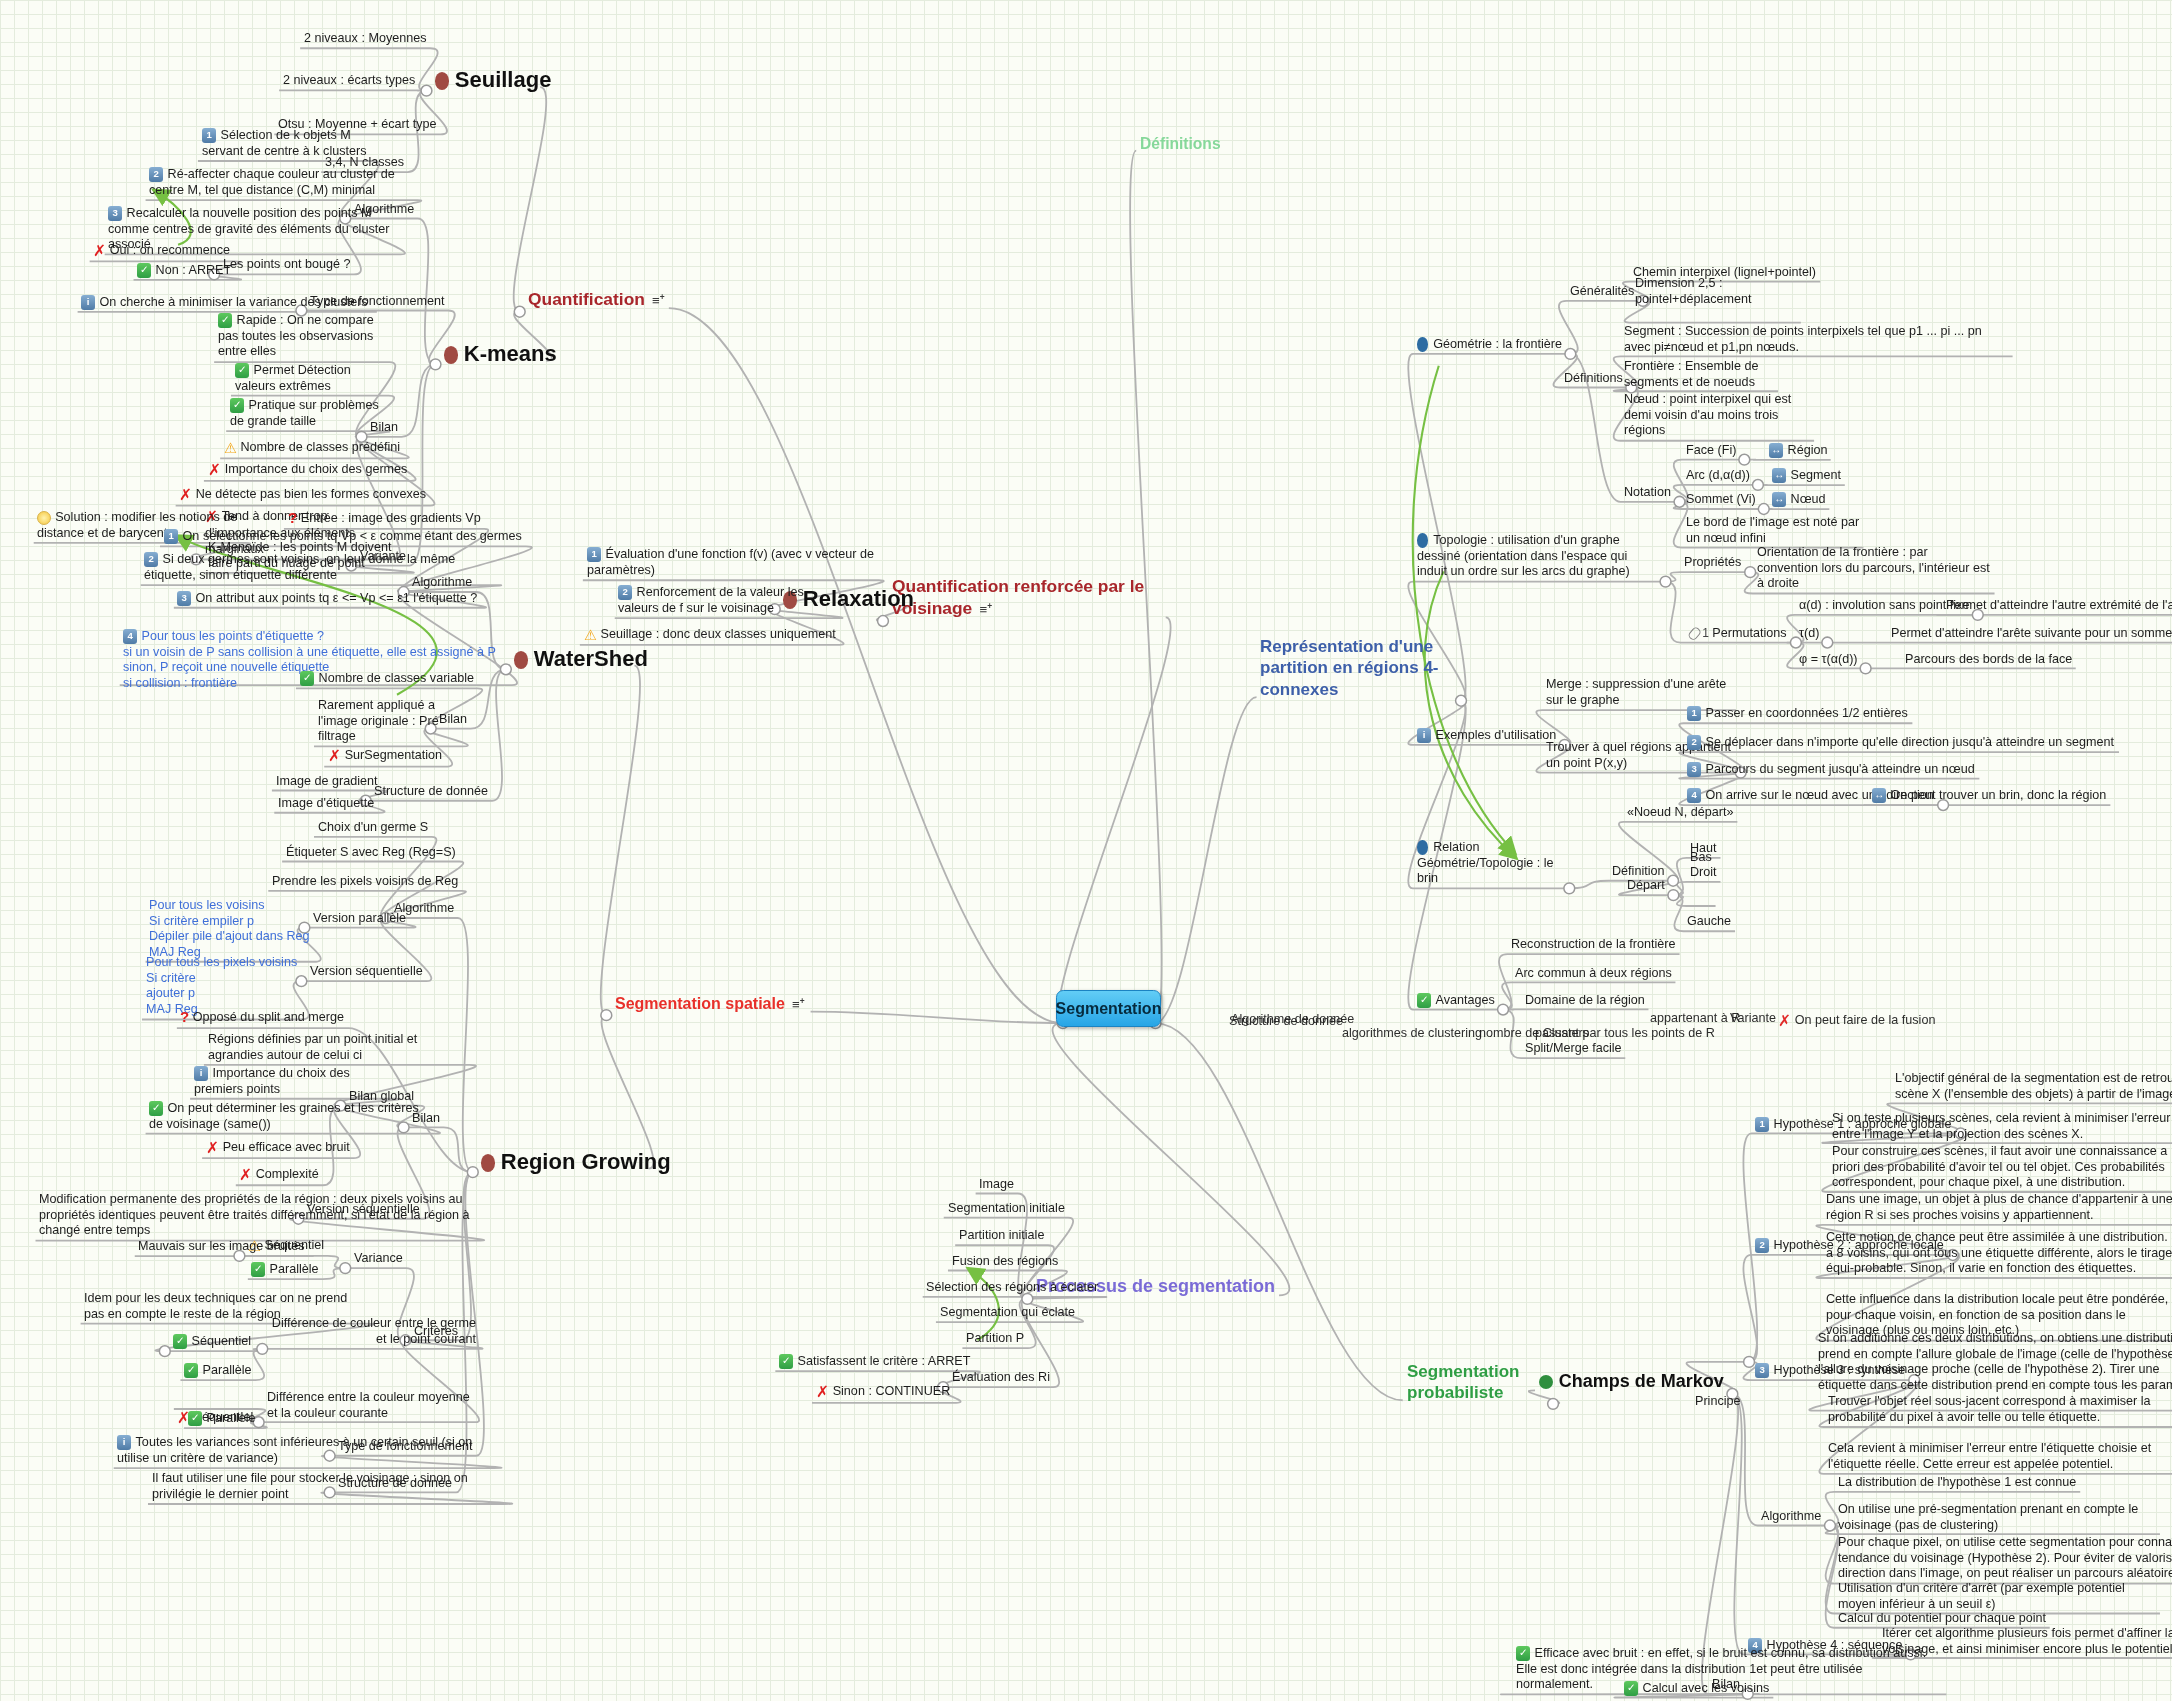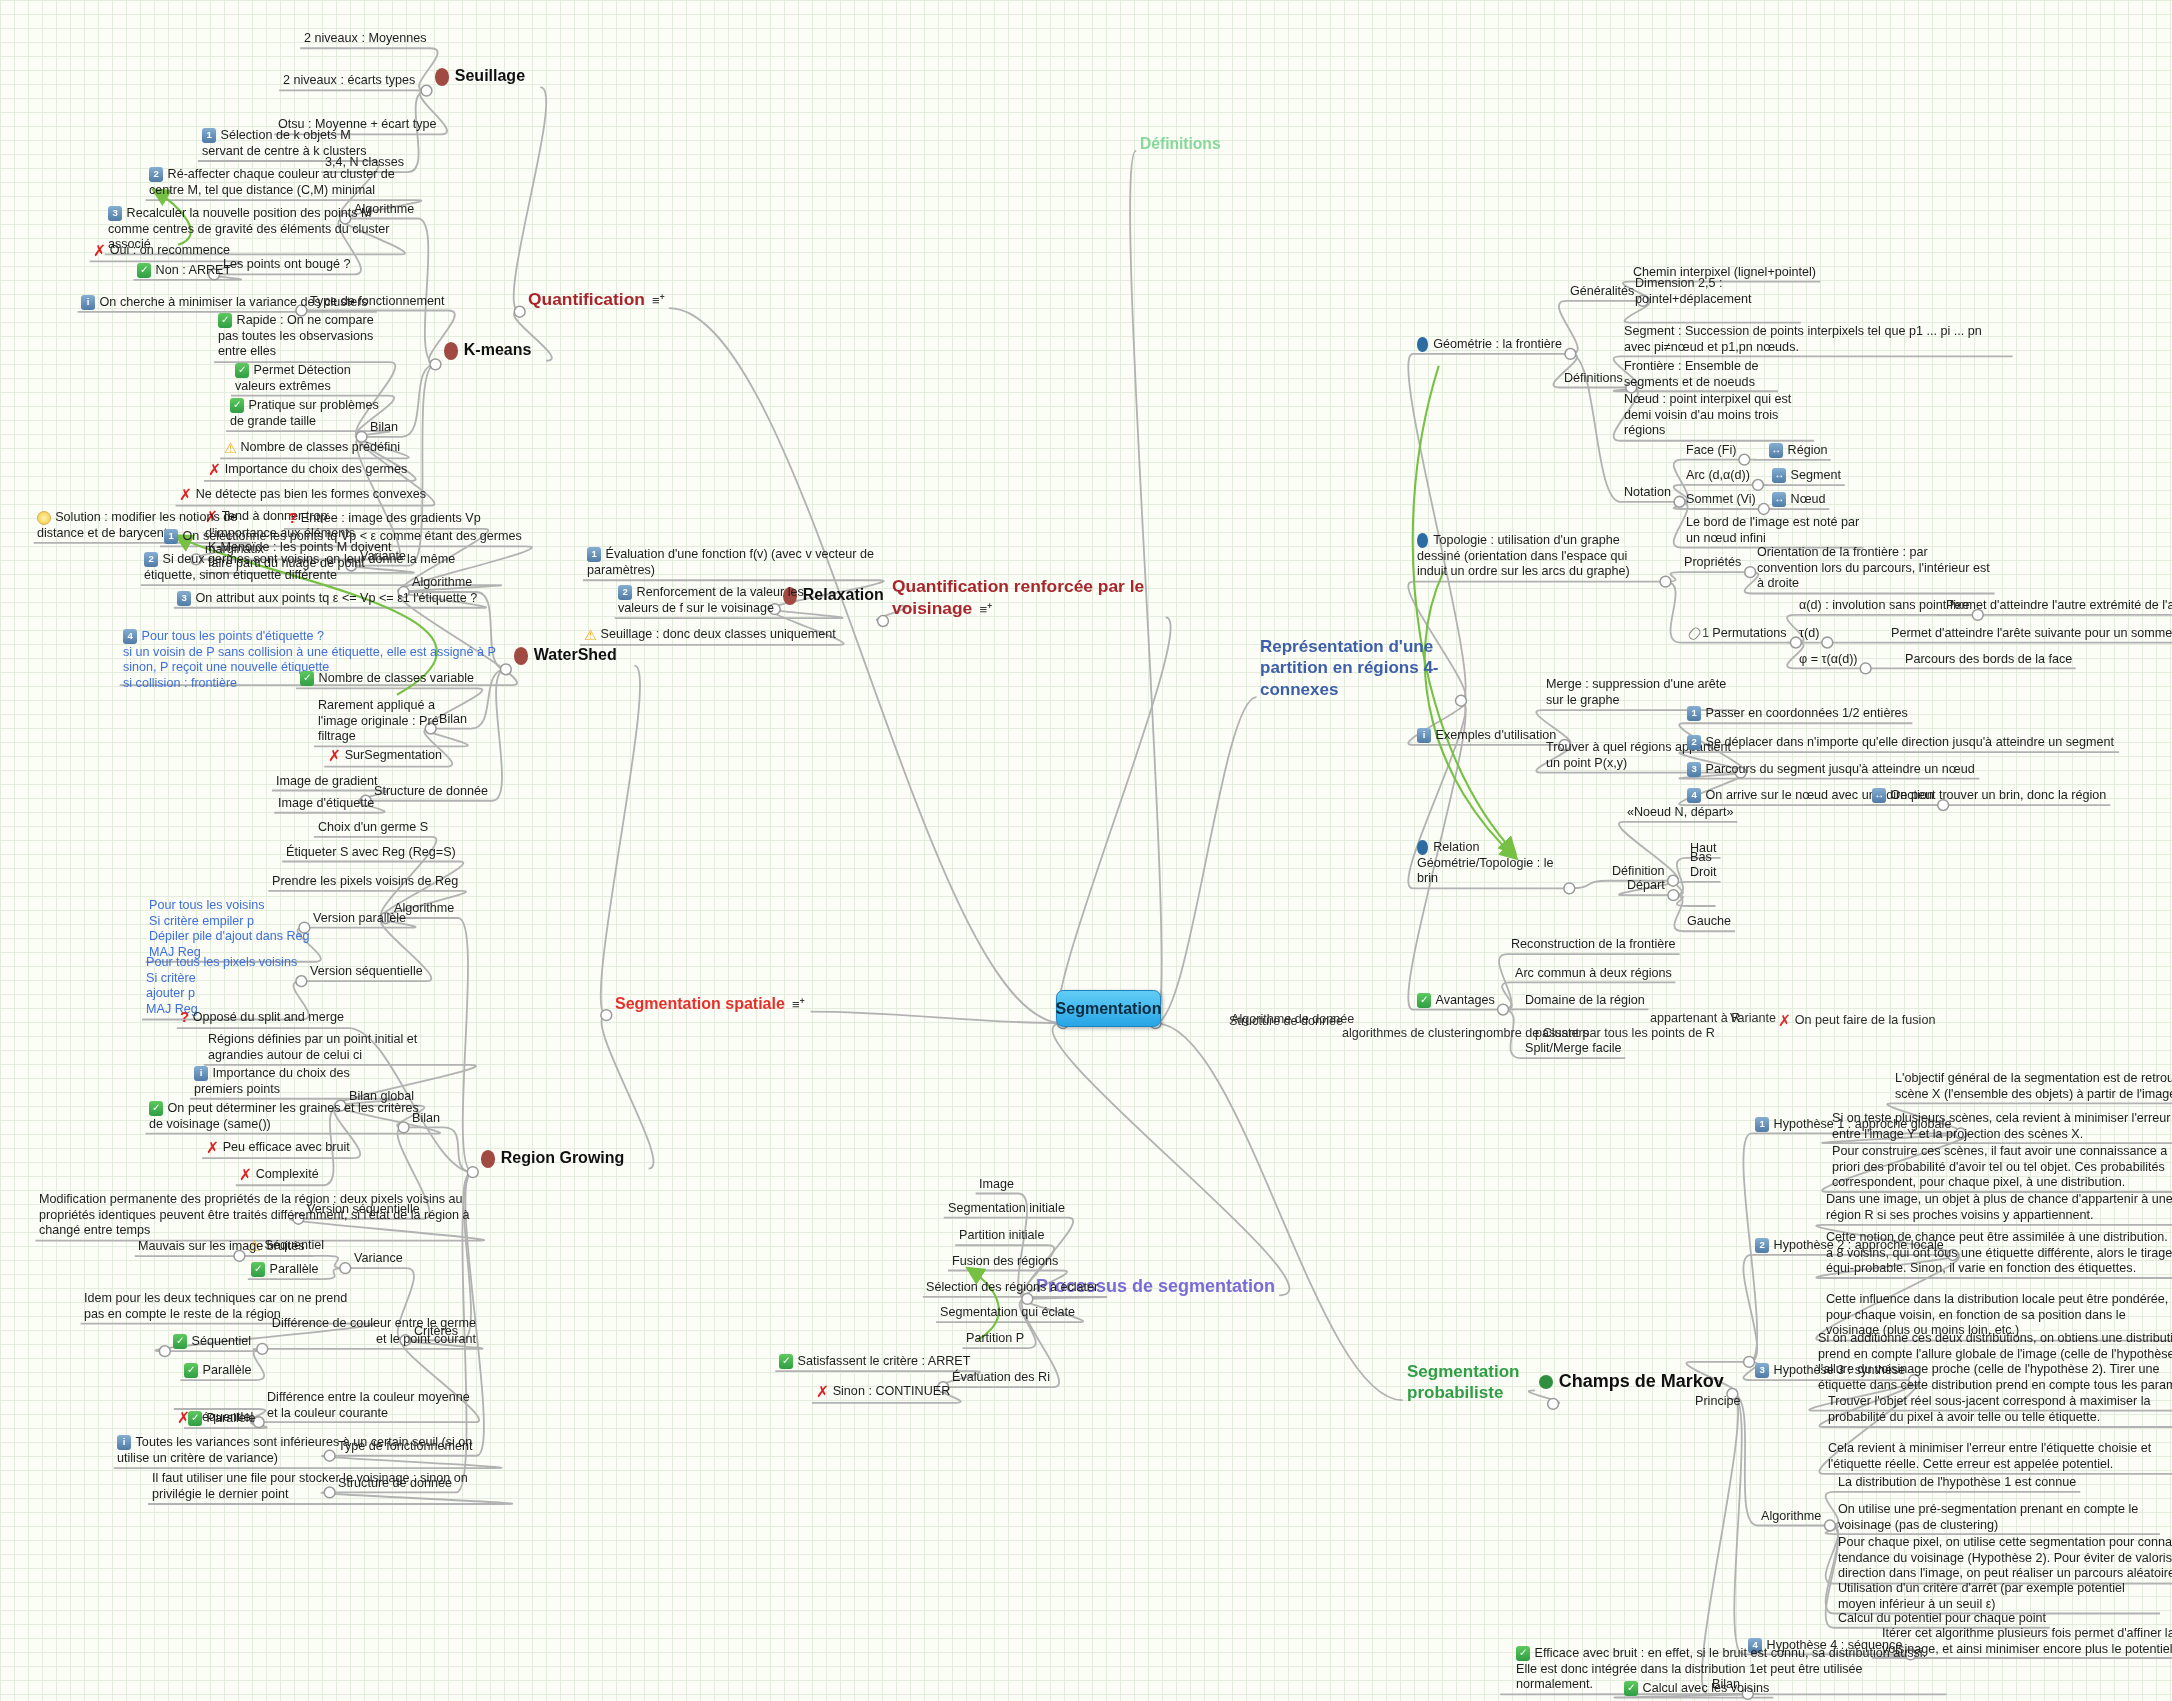--- a/index.html
+++ b/index.html
@@ -6,21 +6,21 @@
   #map{position:relative;width:2172px;height:1701px;overflow:hidden;
        font-family:"Liberation Sans","DejaVu Sans",sans-serif;
        background-color:#fbfdf6;
        background-image:linear-gradient(#e4ecdd 0.6px,transparent 0.6px),
                         linear-gradient(90deg,#e4ecdd 0.6px,transparent 0.6px);
        background-size:14px 14px;}
   #edges{position:absolute;left:0;top:0;z-index:1;}
   .node{position:absolute;z-index:2;white-space:nowrap;font-size:12.6px;color:#1d1d1d;line-height:1.25;}
   .wrapped{white-space:normal;}
   .st-B{color:#3f6fd8;white-space:pre-line;}
-  .st-T{font-weight:bold;font-size:16px;color:#101010;}
+  .st-T{font-weight:bold;font-size:22px;color:#101010;}
   .st-TB{color:#1d1d1d;}
   .st-TG{font-weight:bold;font-size:18px;color:#101010;}
   .st-LR{font-weight:bold;font-size:16px;color:#e8302a;}
   .st-LDR{font-weight:bold;font-size:17.4px;color:#a8262b;}
   .st-LP{font-weight:bold;font-size:18px;color:#7a6bd6;}
   .st-LG{font-weight:bold;font-size:17px;color:#2f9e44;}
   .st-LLG{font-weight:bold;font-size:15.6px;color:#86d89a;}
   .st-LB{font-weight:bold;font-size:17px;color:#3d5fa9;}
   .st-O{color:#222;opacity:.95;}
   .dot{display:inline-block;vertical-align:middle;margin-right:5.4px;}

